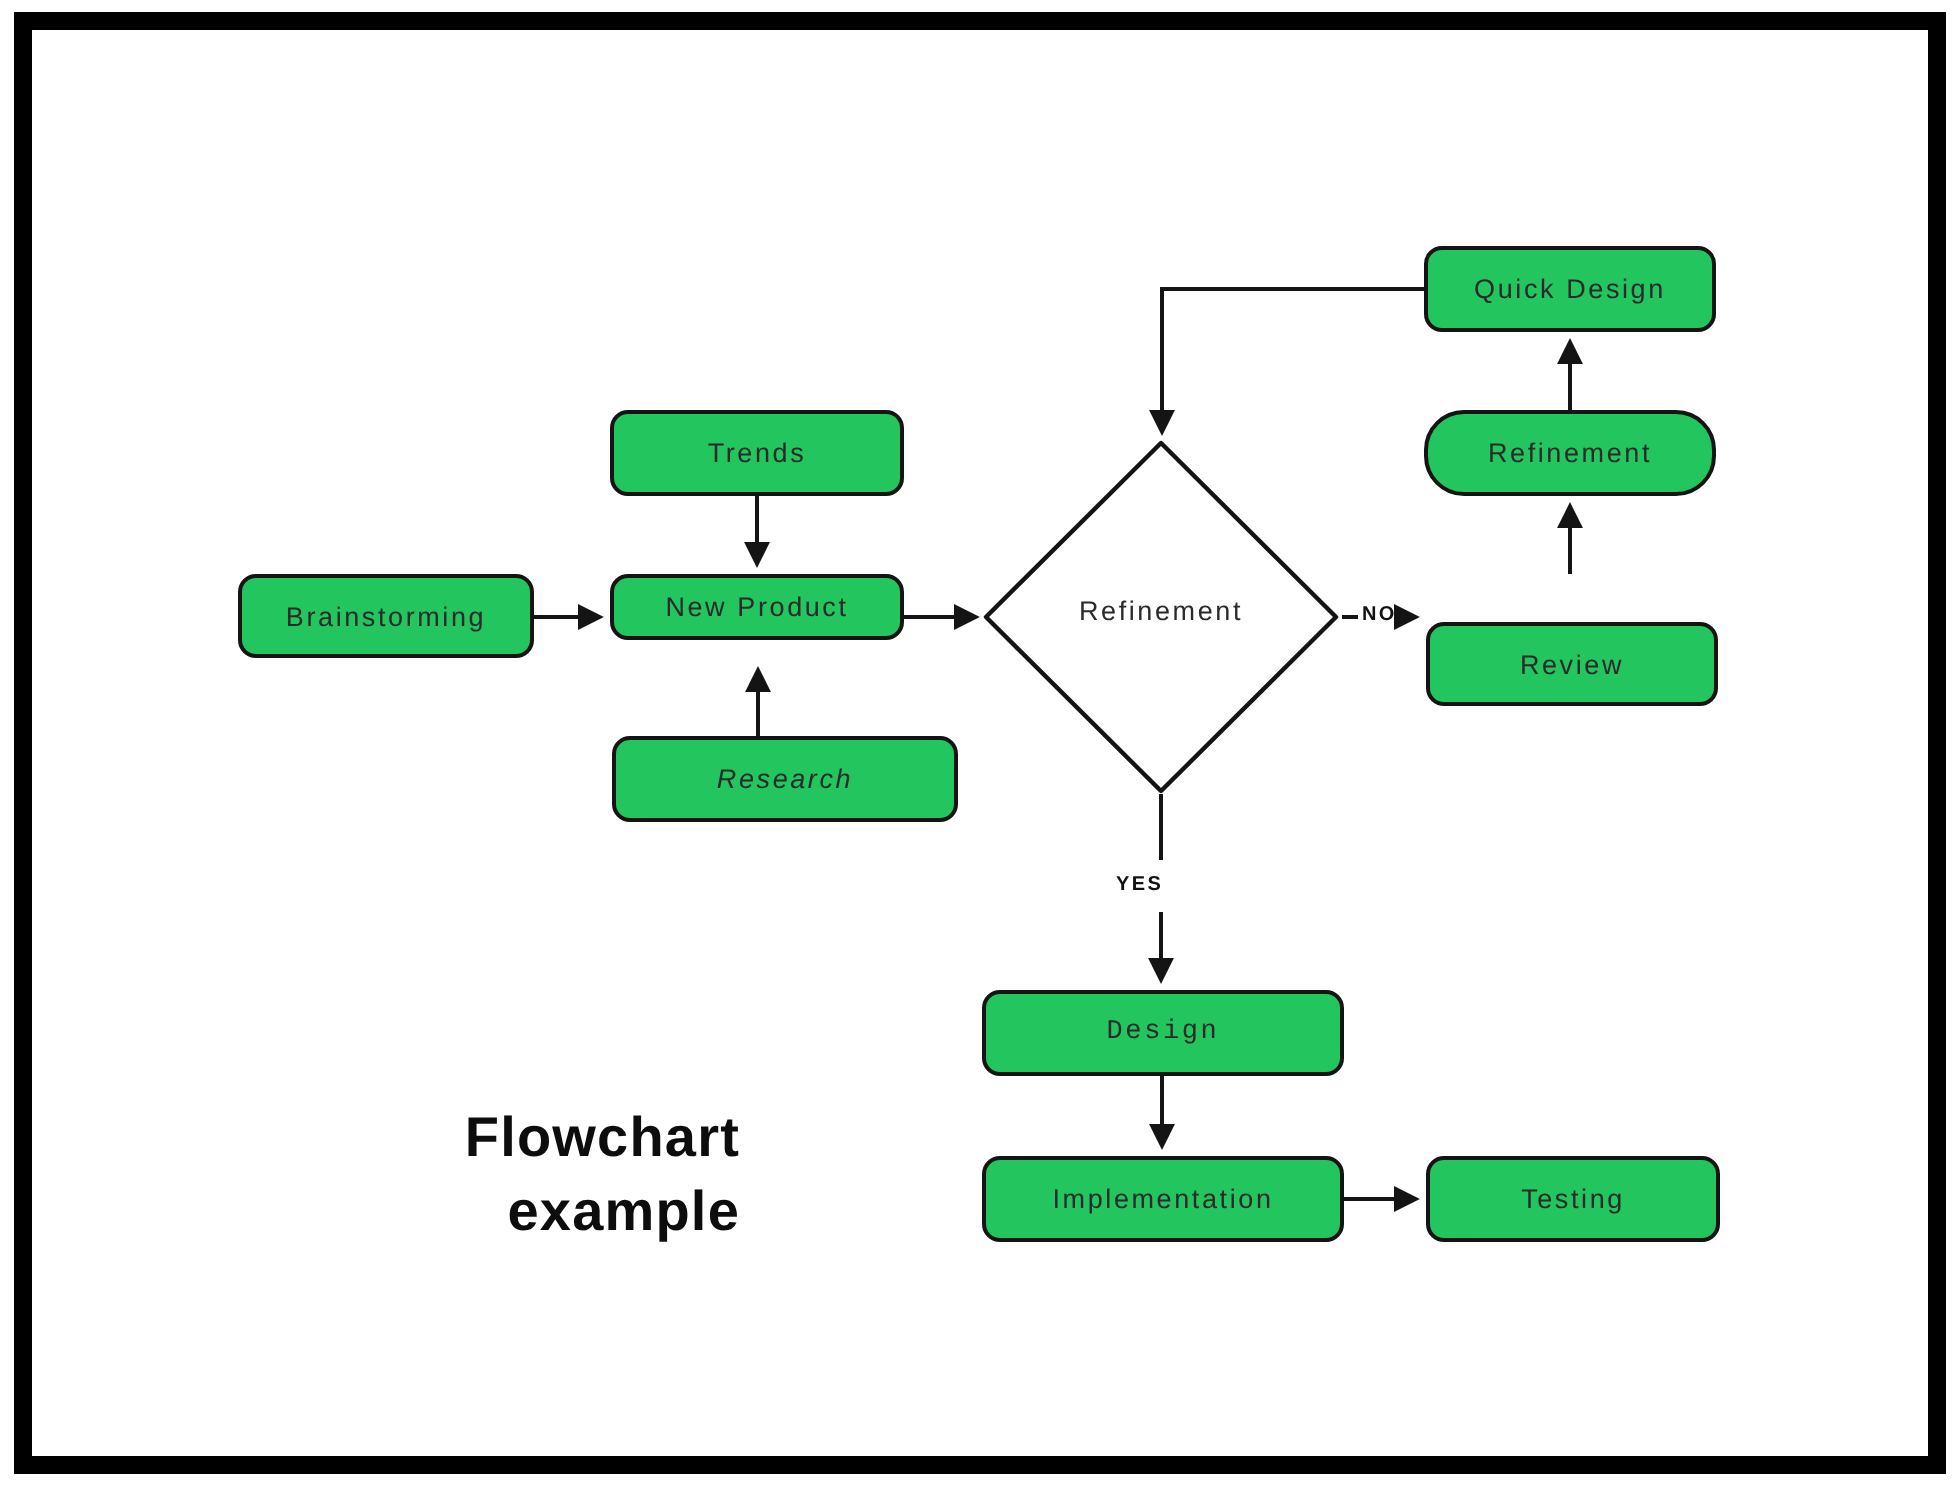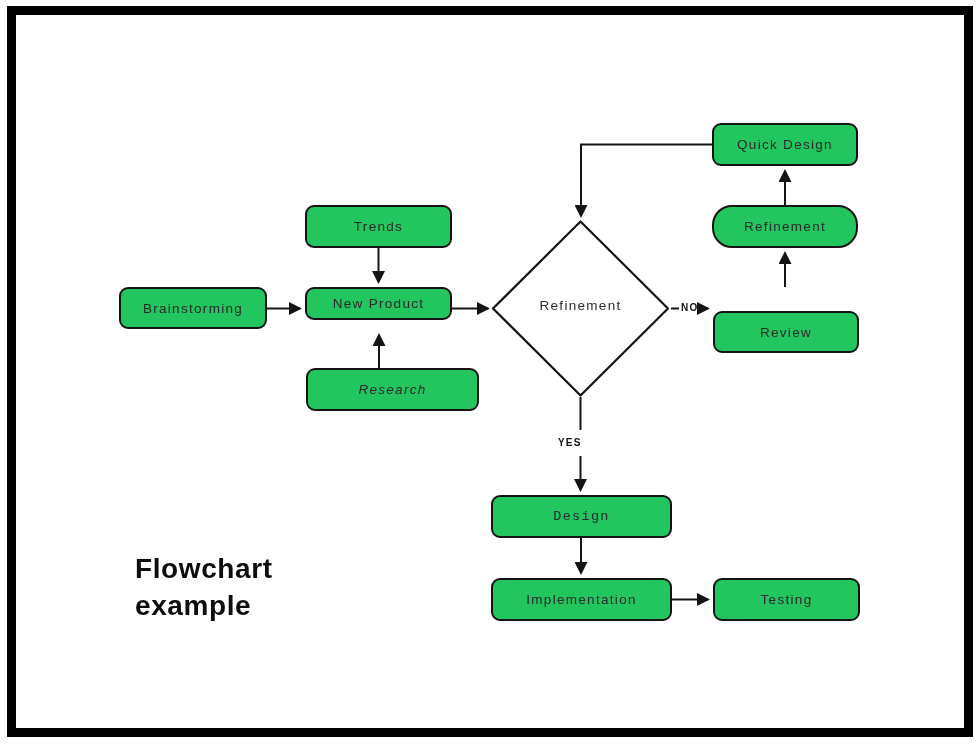--- a/index.html
+++ b/index.html
@@ -73,21 +73,21 @@
     color: #111111;
     text-align: left;
   }
   .edge-label.no  { left: 681px; top: 302px; width: 24px; }
   .edge-label.yes { left: 558px; top: 437px; width: 45px; }
   .title {
     position: absolute;
     left: 135px;
     top: 551px;
     width: 235px;
-    text-align: left;
+    text-align: right;
     font-size: 28px;
     font-weight: bold;
     letter-spacing: 0.6px;
     line-height: 1.32;
     color: #0d0d0d;
     white-space: pre-line;
   }
 </style>
 </head>
 <body>

